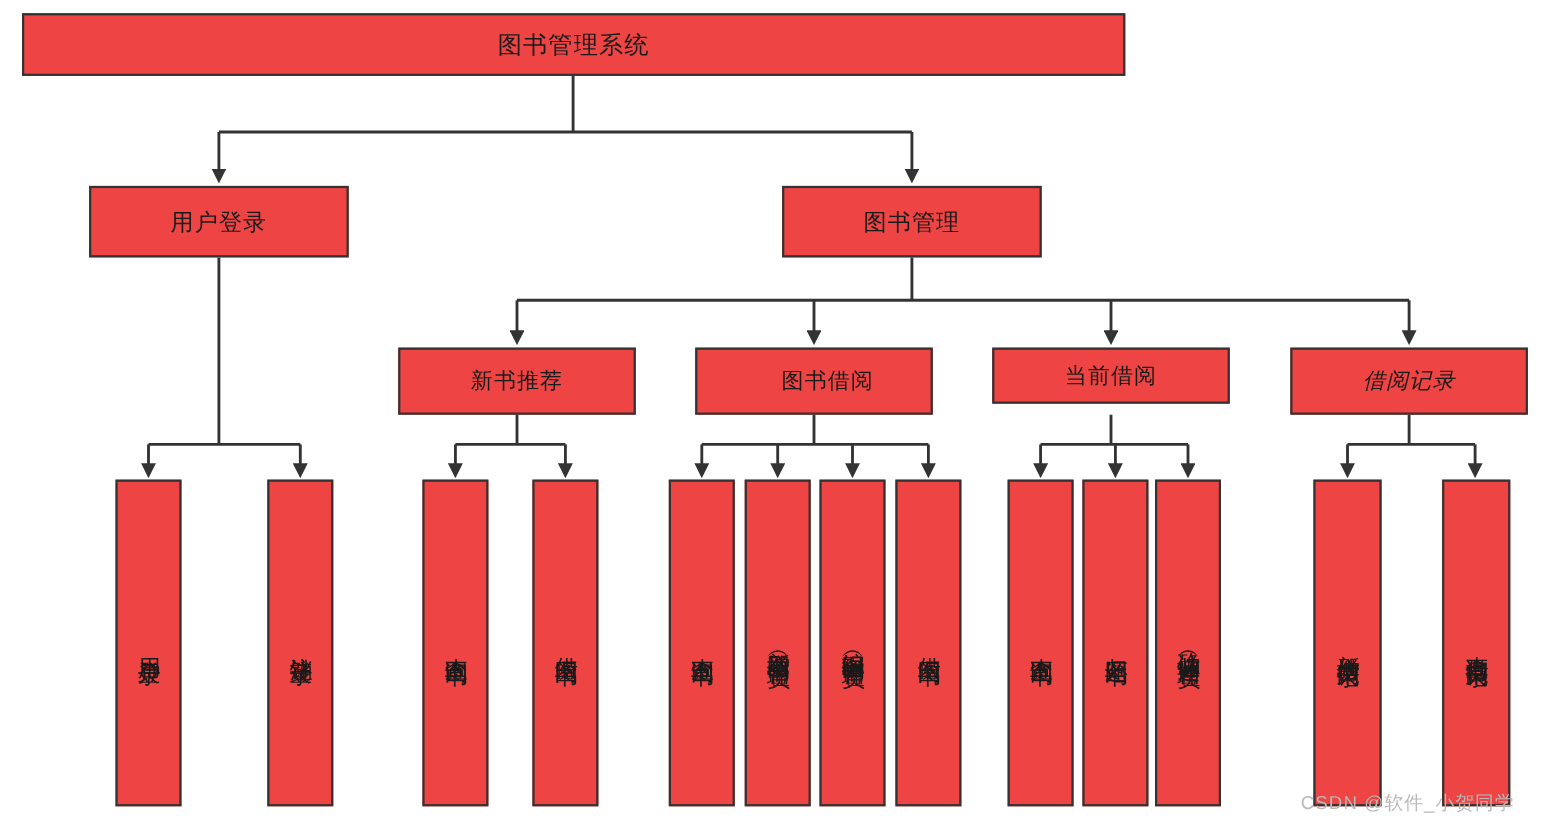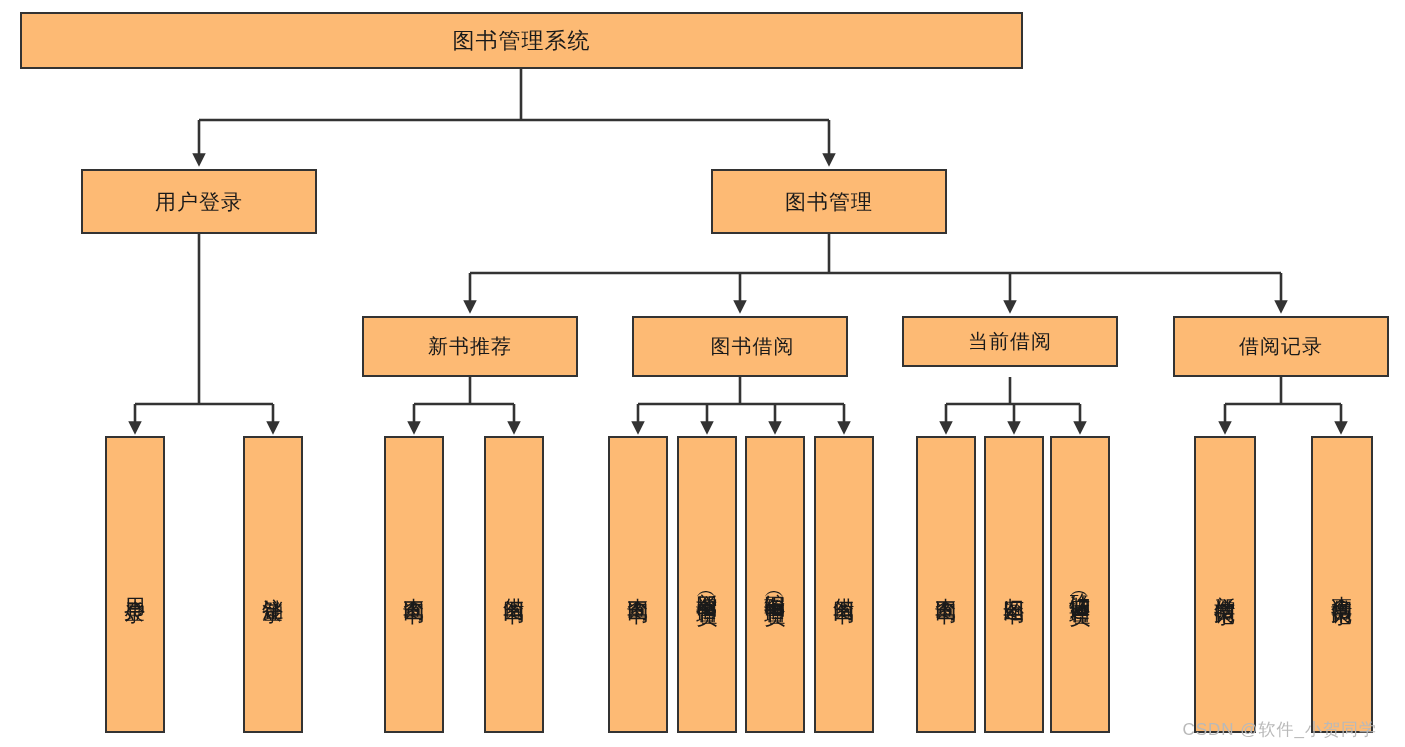--- a/index.html
+++ b/index.html
@@ -22,21 +22,21 @@
     left: 0;
     top: 0;
     width: 1405px;
     height: 747px;
     pointer-events: none;
   }
   .node {
     position: absolute;
     box-sizing: border-box;
     border: 2px solid #333333;
-    background: #fdba74;
+    background: #ef4444;
     display: flex;
     align-items: center;
     justify-content: center;
     color: #1a1a1a;
     letter-spacing: 1px;
   }
   .node.root {
     font-size: 22px;
   }
   .node.level2 {
@@ -141,21 +141,21 @@
 
   <div class="node level2" style="left:711px; top:169px; width:236px; height:65px;">
     <span>图书管理</span>
   </div>
   <div class="node level3" style="left:632px; top:316px; width:216px; height:61px;padding-left:25px;">
     <span>图书借阅</span>
   </div>
   <div class="node level3" style="left:902px; top:316px; width:216px; height:51px;">
     <span>当前借阅</span>
   </div>
-  <div class="node level3" style="left:1173px; top:316px; width:216px; height:61px;">
+  <div class="node level3" style="left:1173px; top:316px; width:216px; height:61px;font-style:italic;">
     <span>借阅记录</span>
   </div>
 
   <div class="node leaf" style="left:105px; top:436px; width:60px; height:297px;">
     <span>用户登录</span>
   </div>
   <div class="node leaf" style="left:243px; top:436px; width:60px; height:297px;">
     <span>注销登录</span>
   </div>
 

